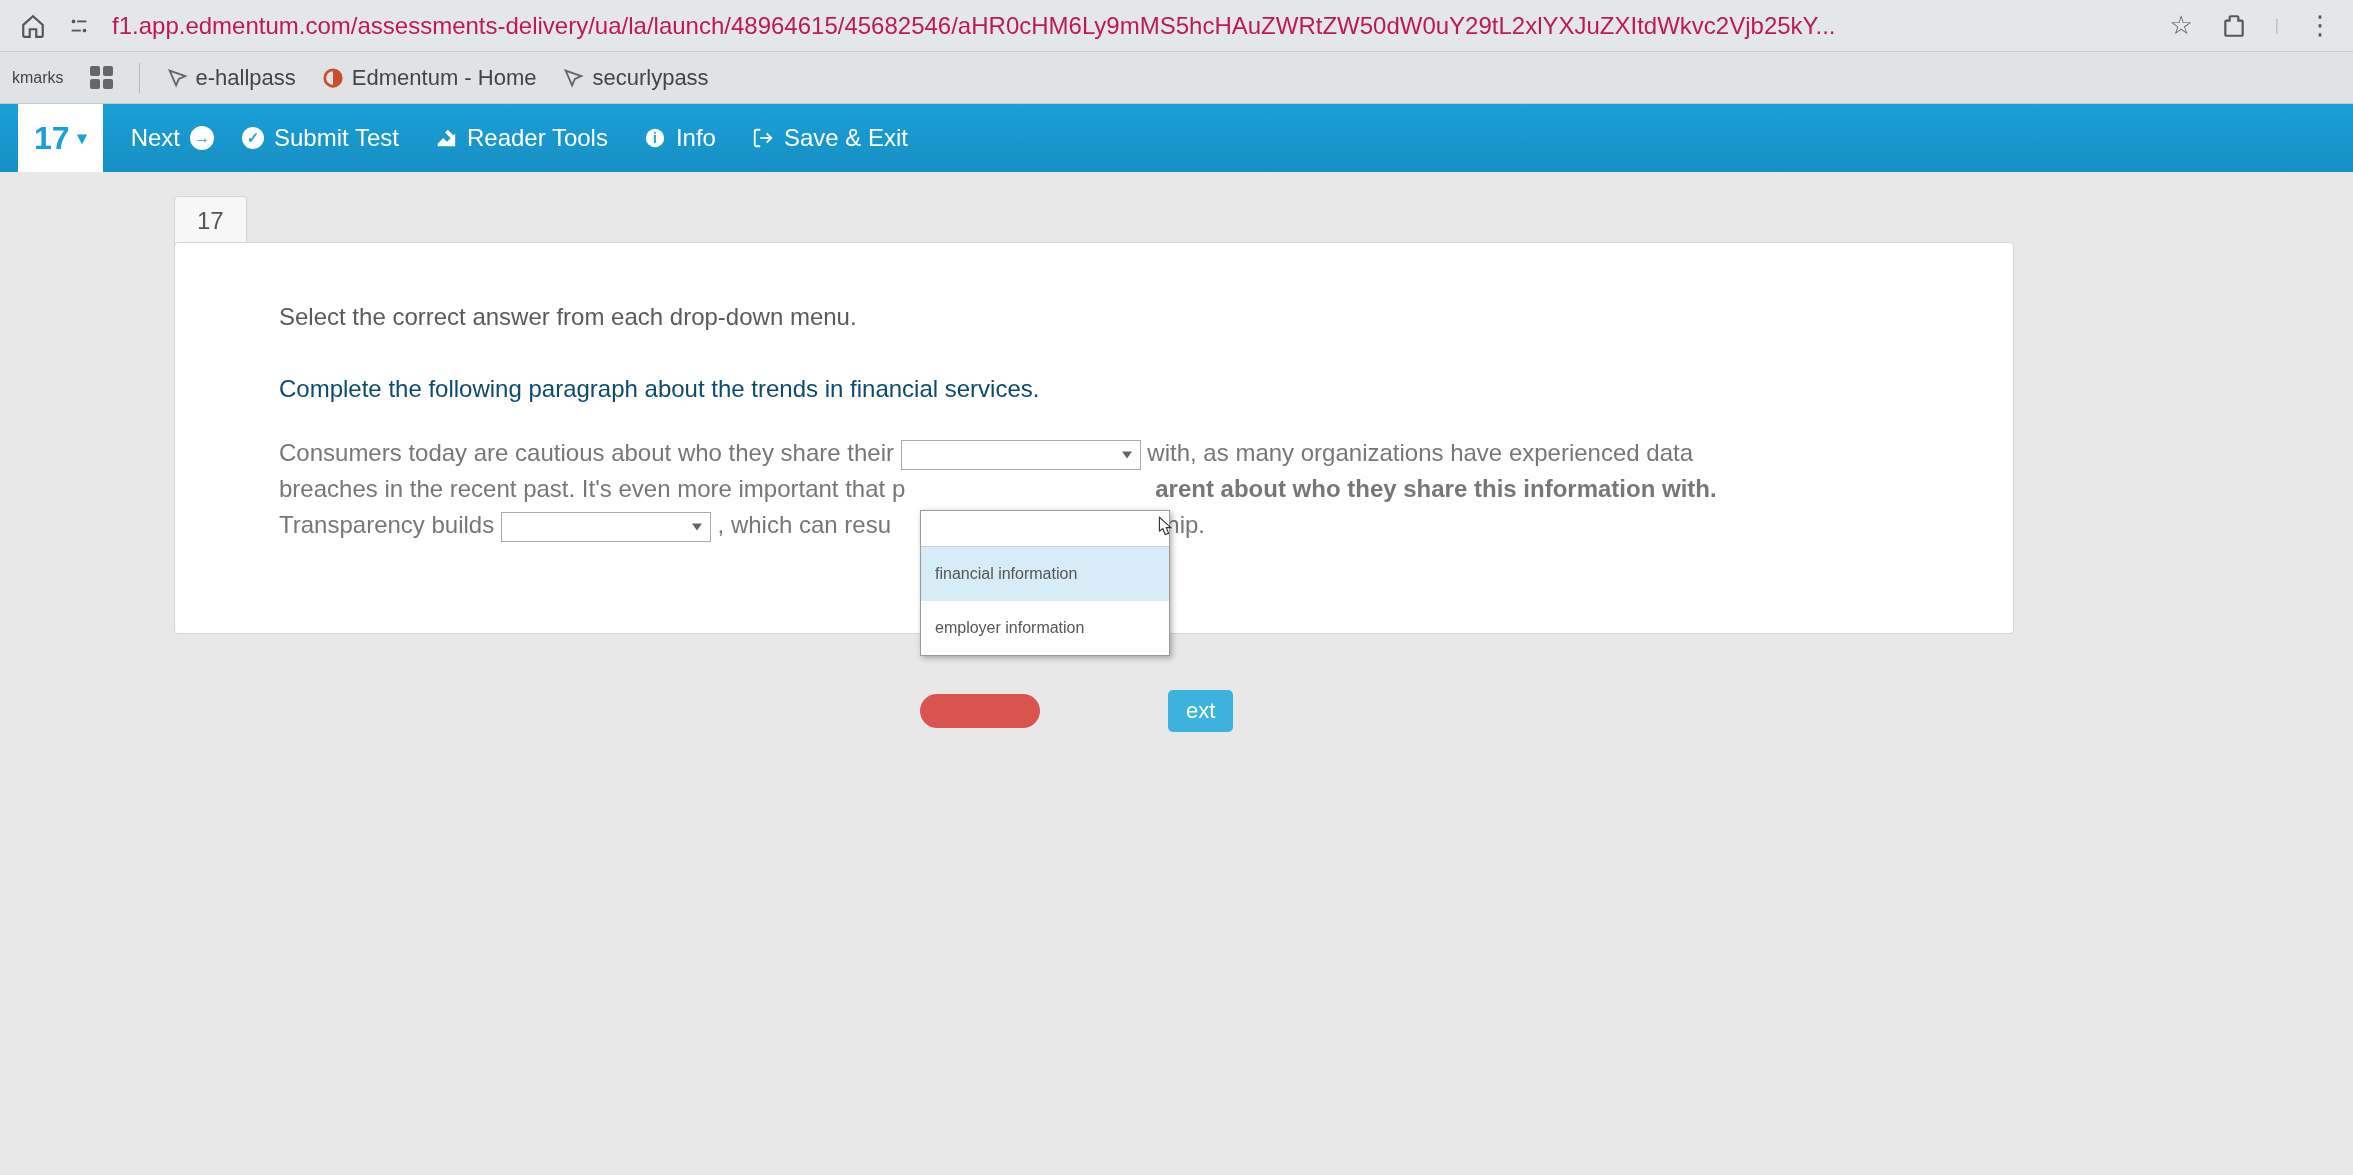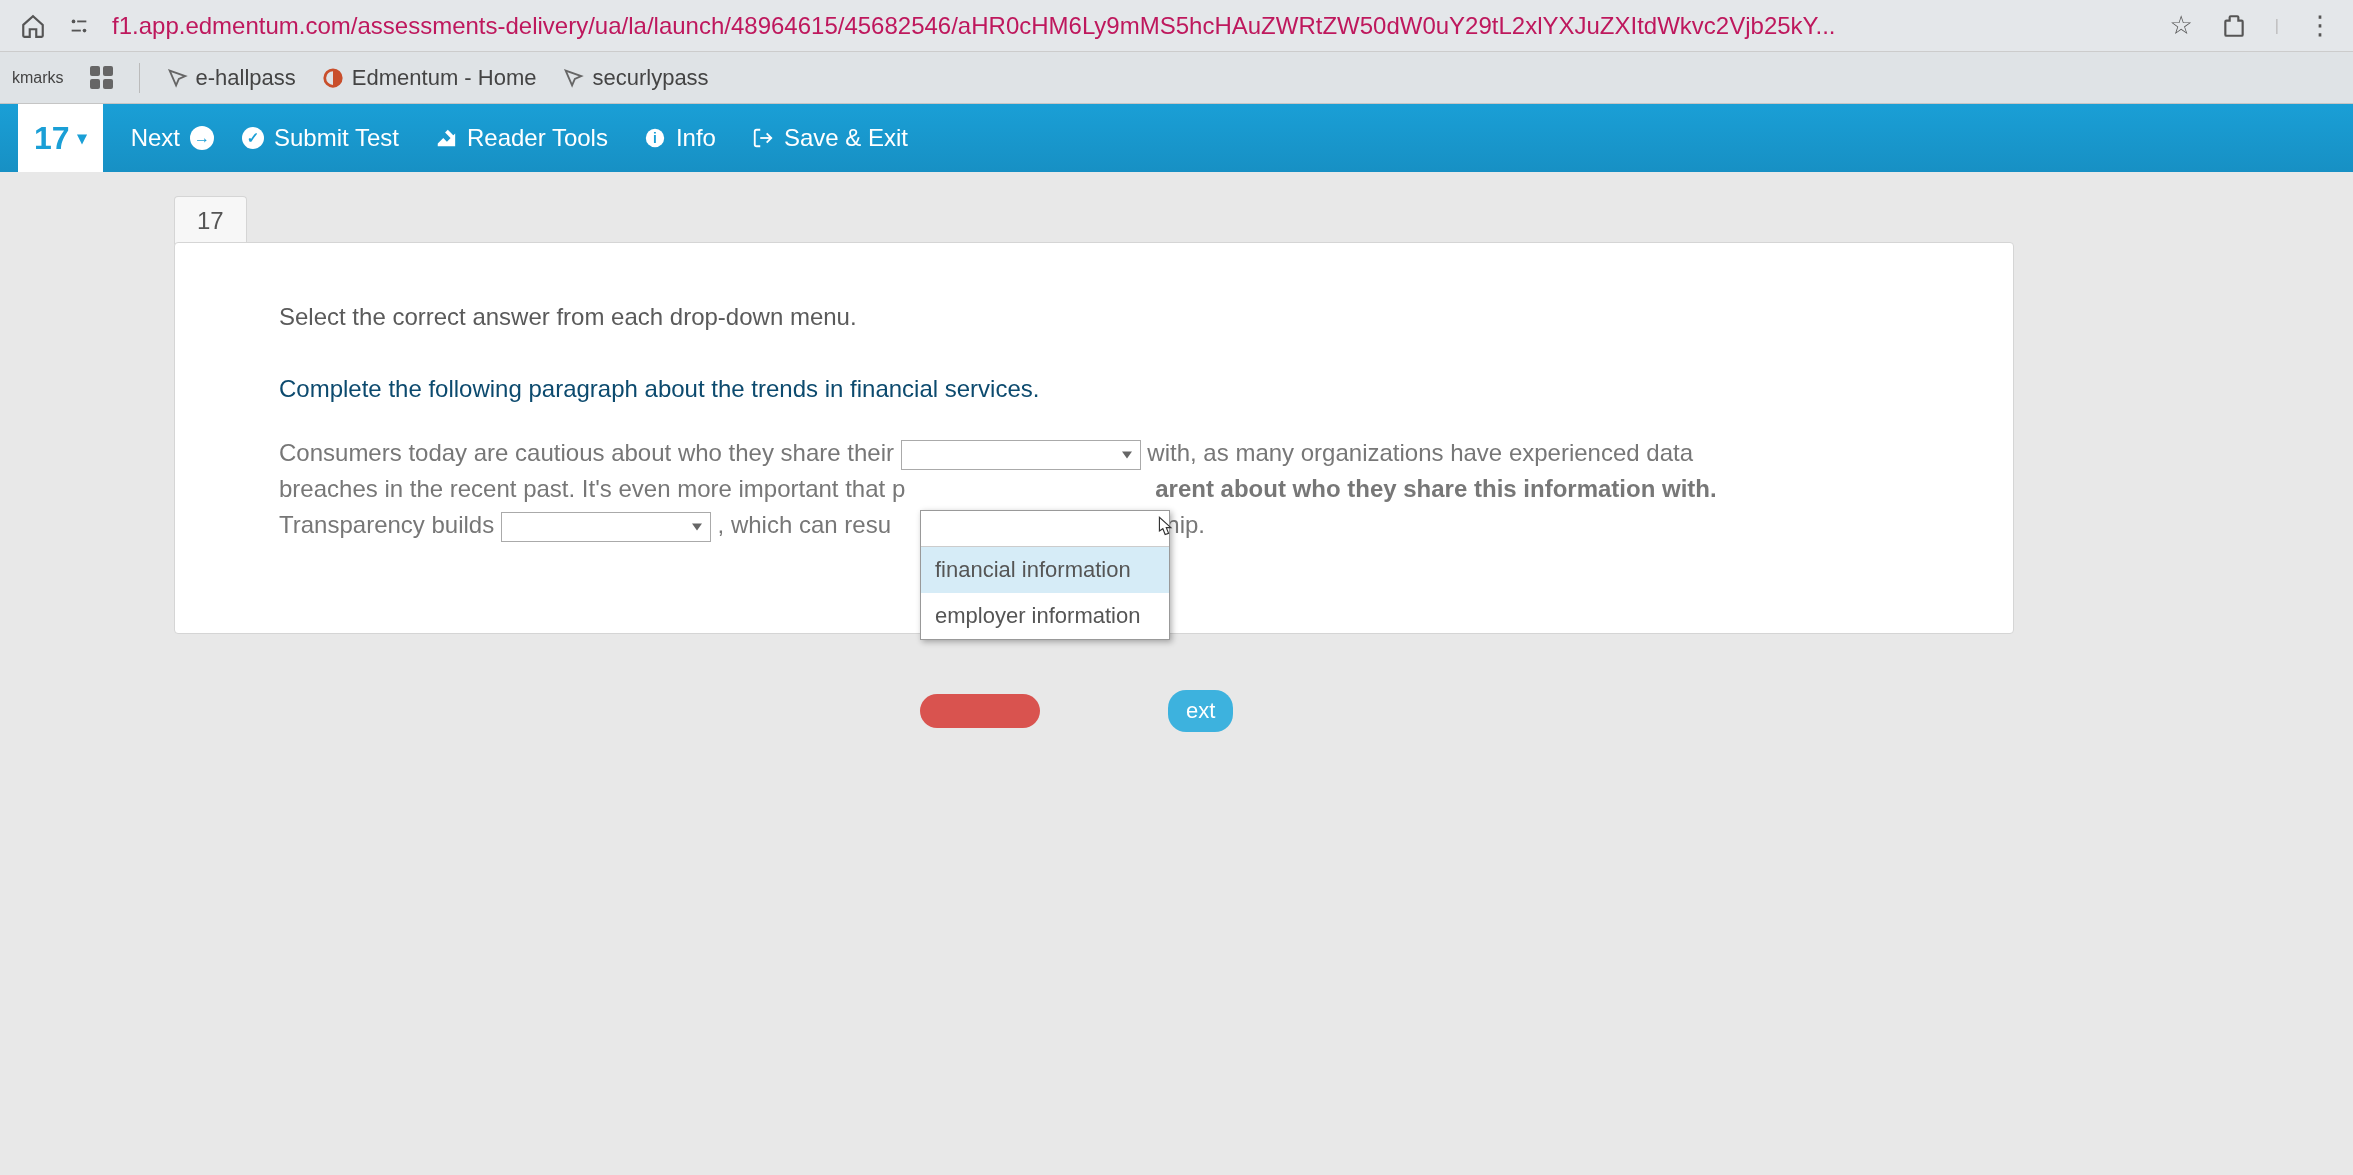--- a/index.html
+++ b/index.html
@@ -40,26 +40,26 @@
 .instr { margin-bottom: 36px; color:#5a5a5a; }
 .sub-instr { margin-bottom: 28px; color:#0c4a6e; }
 .paragraph { color:#777; position:relative; }
 .dropdown-box { display:inline-block; border:1px solid #aaa; background:#fff; width:240px; height:30px; vertical-align:middle; position:relative; }
 .dropdown-box::after { content:""; position:absolute; right:8px; top:50%; border-left:5px solid transparent; border-right:5px solid transparent; border-top:7px solid #666; transform:translateY(-50%); }
 .dropdown-small { width:210px; }
 
 
 .open-dropdown { position:absolute; left:920px; top:510px; width:250px; background:#fff; border:1px solid #999; box-shadow: 2px 2px 6px rgba(0,0,0,0.3); z-index:10; }
 .dd-input { height:36px; border-bottom:1px solid #ccc; position:relative; }
-.dd-option { padding:10px 14px; font-size:22px; color:#555; }
+.dd-option { padding:18px 14px; font-size:16px; color:#555; }
 .dd-option.hl { background:#d6ecf7; }
 .cursor-icon { position:absolute; left:1150px; top:515px; font-size:26px; z-index:20; }
 
 
-.next-pill { position:absolute; left:1168px; top:690px; background:#3db2de; color:#fff; padding:8px 18px; border-radius:18px; font-size:22px; }
+.next-pill { position:absolute; left:1168px; top:690px; background:#3db2de; color:#fff; padding:8px 18px; border-radius:5px; font-size:22px; }
 
 .red-under { position:absolute; left:920px; top:694px; width:120px; height:34px; background:#d9534f; border-radius:18px; }
 
 svg { display:block; }
 </style>
 </head>
 <body>
 
 <div class="browser-bar">
   <div class="home-icon-wrap">

